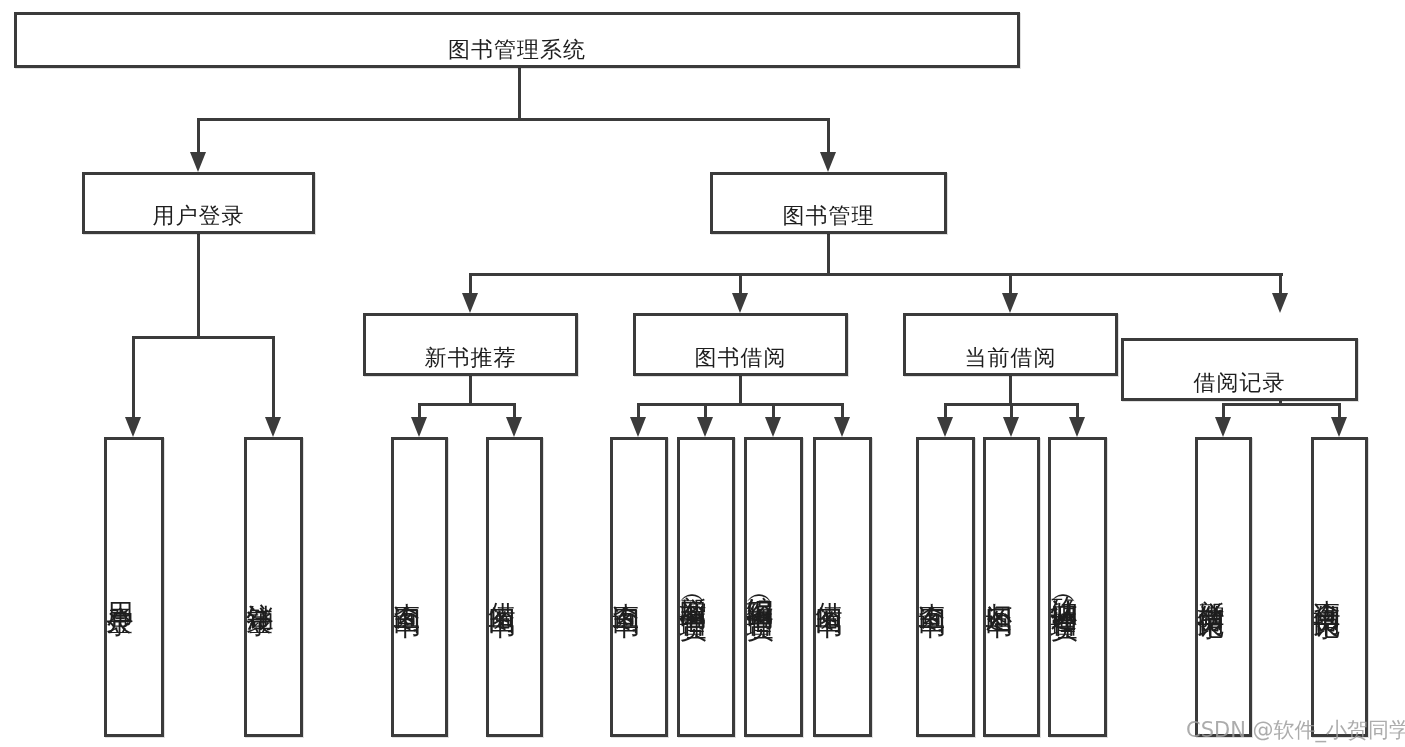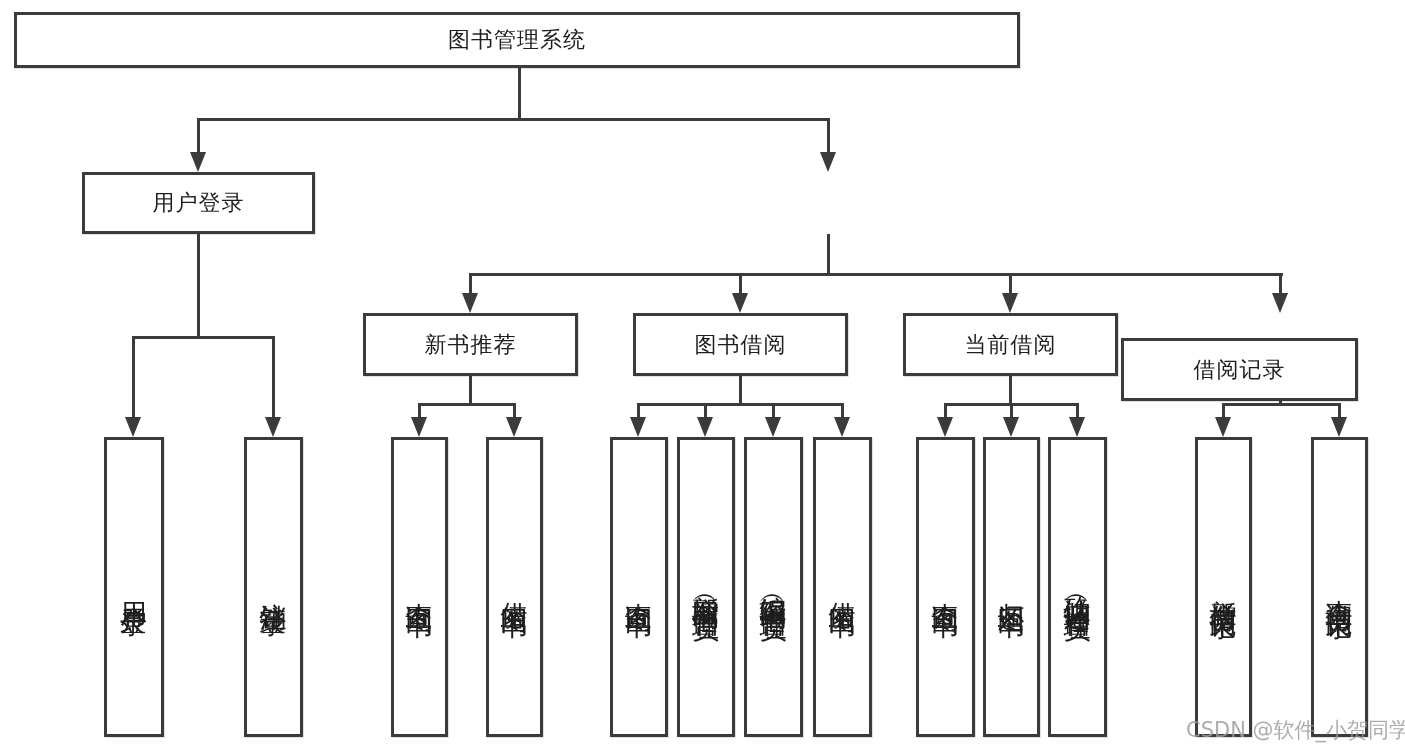--- a/index.html
+++ b/index.html
@@ -10,21 +10,21 @@
     background: #ffffff;
     font-family: "DejaVu Sans", "Liberation Sans", sans-serif;
     overflow: hidden;
   }
   .node {
     position: absolute;
     box-sizing: border-box;
     background: #ffffff;
     border: 3px solid #3b3b3b;
     display: flex;
-    align-items: center;
+    align-items: flex-end;
     justify-content: center;
     color: #1e1e1e;
     box-shadow: 1px 1px 0 rgba(0,0,0,0.12);
   }
   .node.h {
     font-size: 22px;
     letter-spacing: 1px;
     white-space: nowrap;
   }
   .node.leaf {
@@ -120,20 +120,23 @@
   <div class="line" style="left:1338px; top:403px; width:3px; height:16px;"></div>
   <div class="arrow" style="left:1331px; top:417px;"></div>
 
   <div class="node h" style="left:14px; top:12px; width:1006px; height:56px;">
     <span>图书管理系统</span>
   </div>
 
   <div class="node h" style="left:82px; top:172px; width:233px; height:62px;">
     <span>用户登录</span>
   </div>
+  <div class="node h" style="left:710px; top:172px; width:237px; height:62px;">
+    <span>图书管理</span>
+  </div>
 
   <div class="node h" style="left:633px; top:313px; width:215px; height:63px;">
     <span>图书借阅</span>
   </div>
   <div class="node h" style="left:363px; top:313px; width:215px; height:63px;">
     <span>新书推荐</span>
   </div>
   <div class="node h" style="left:903px; top:313px; width:215px; height:63px;">
     <span>当前借阅</span>
   </div>

